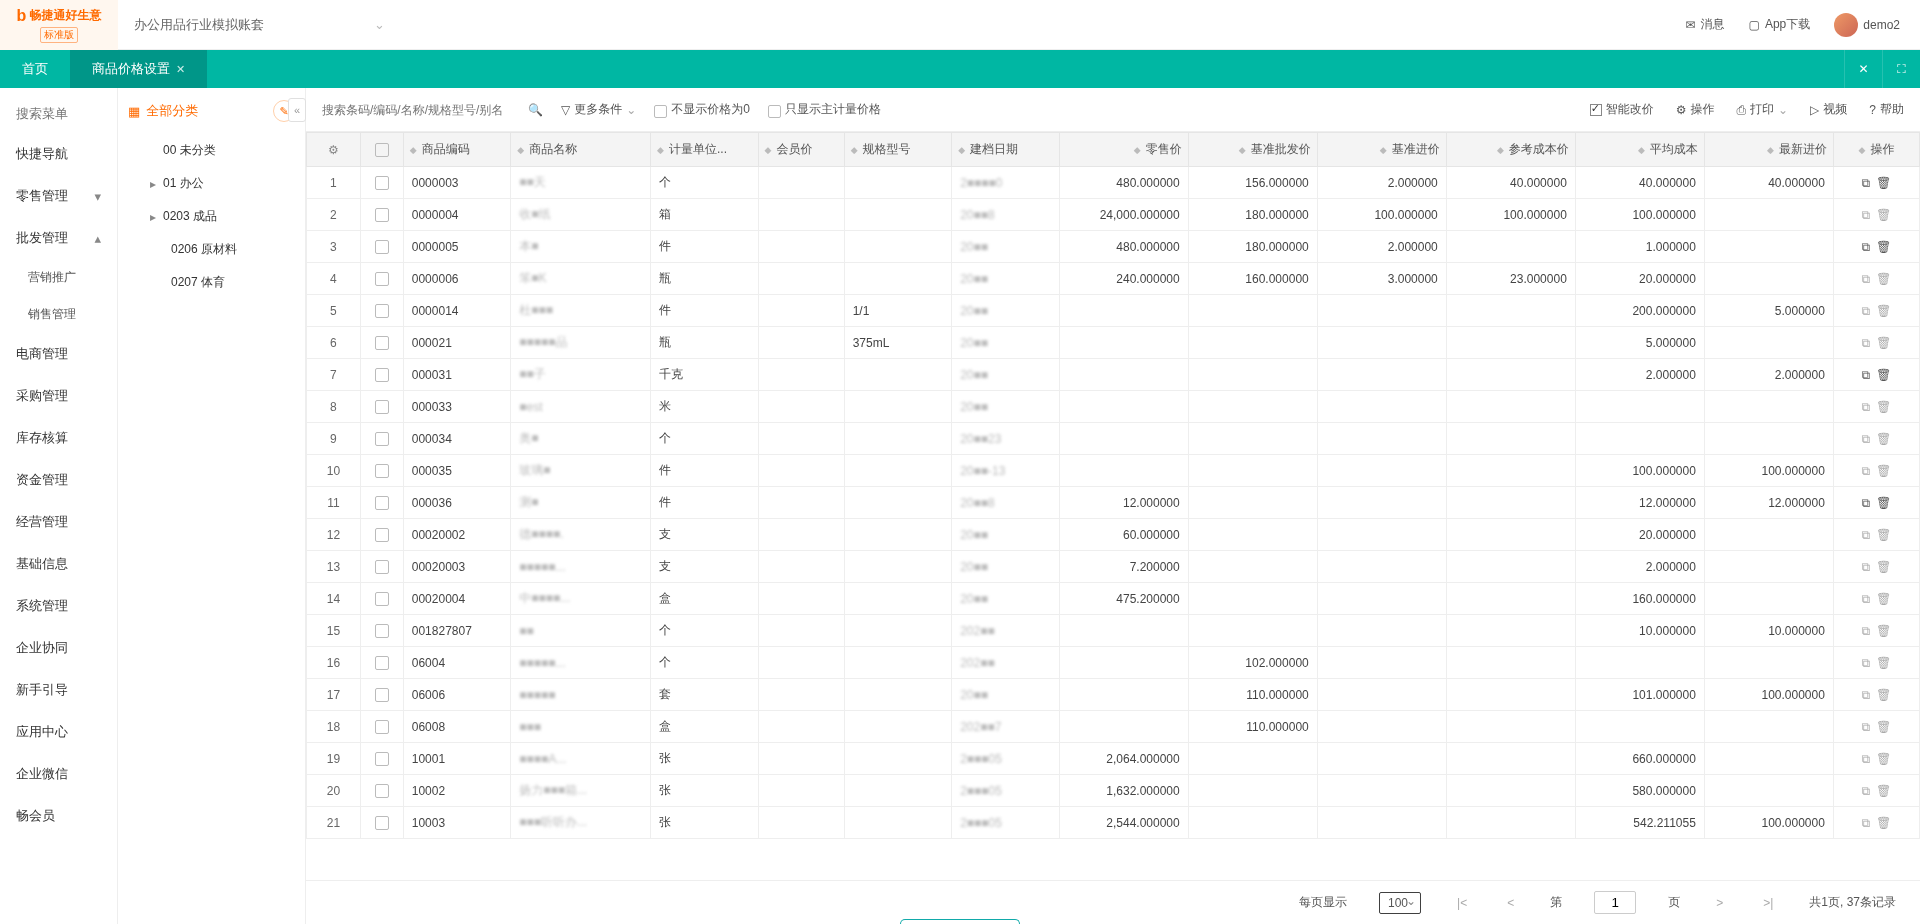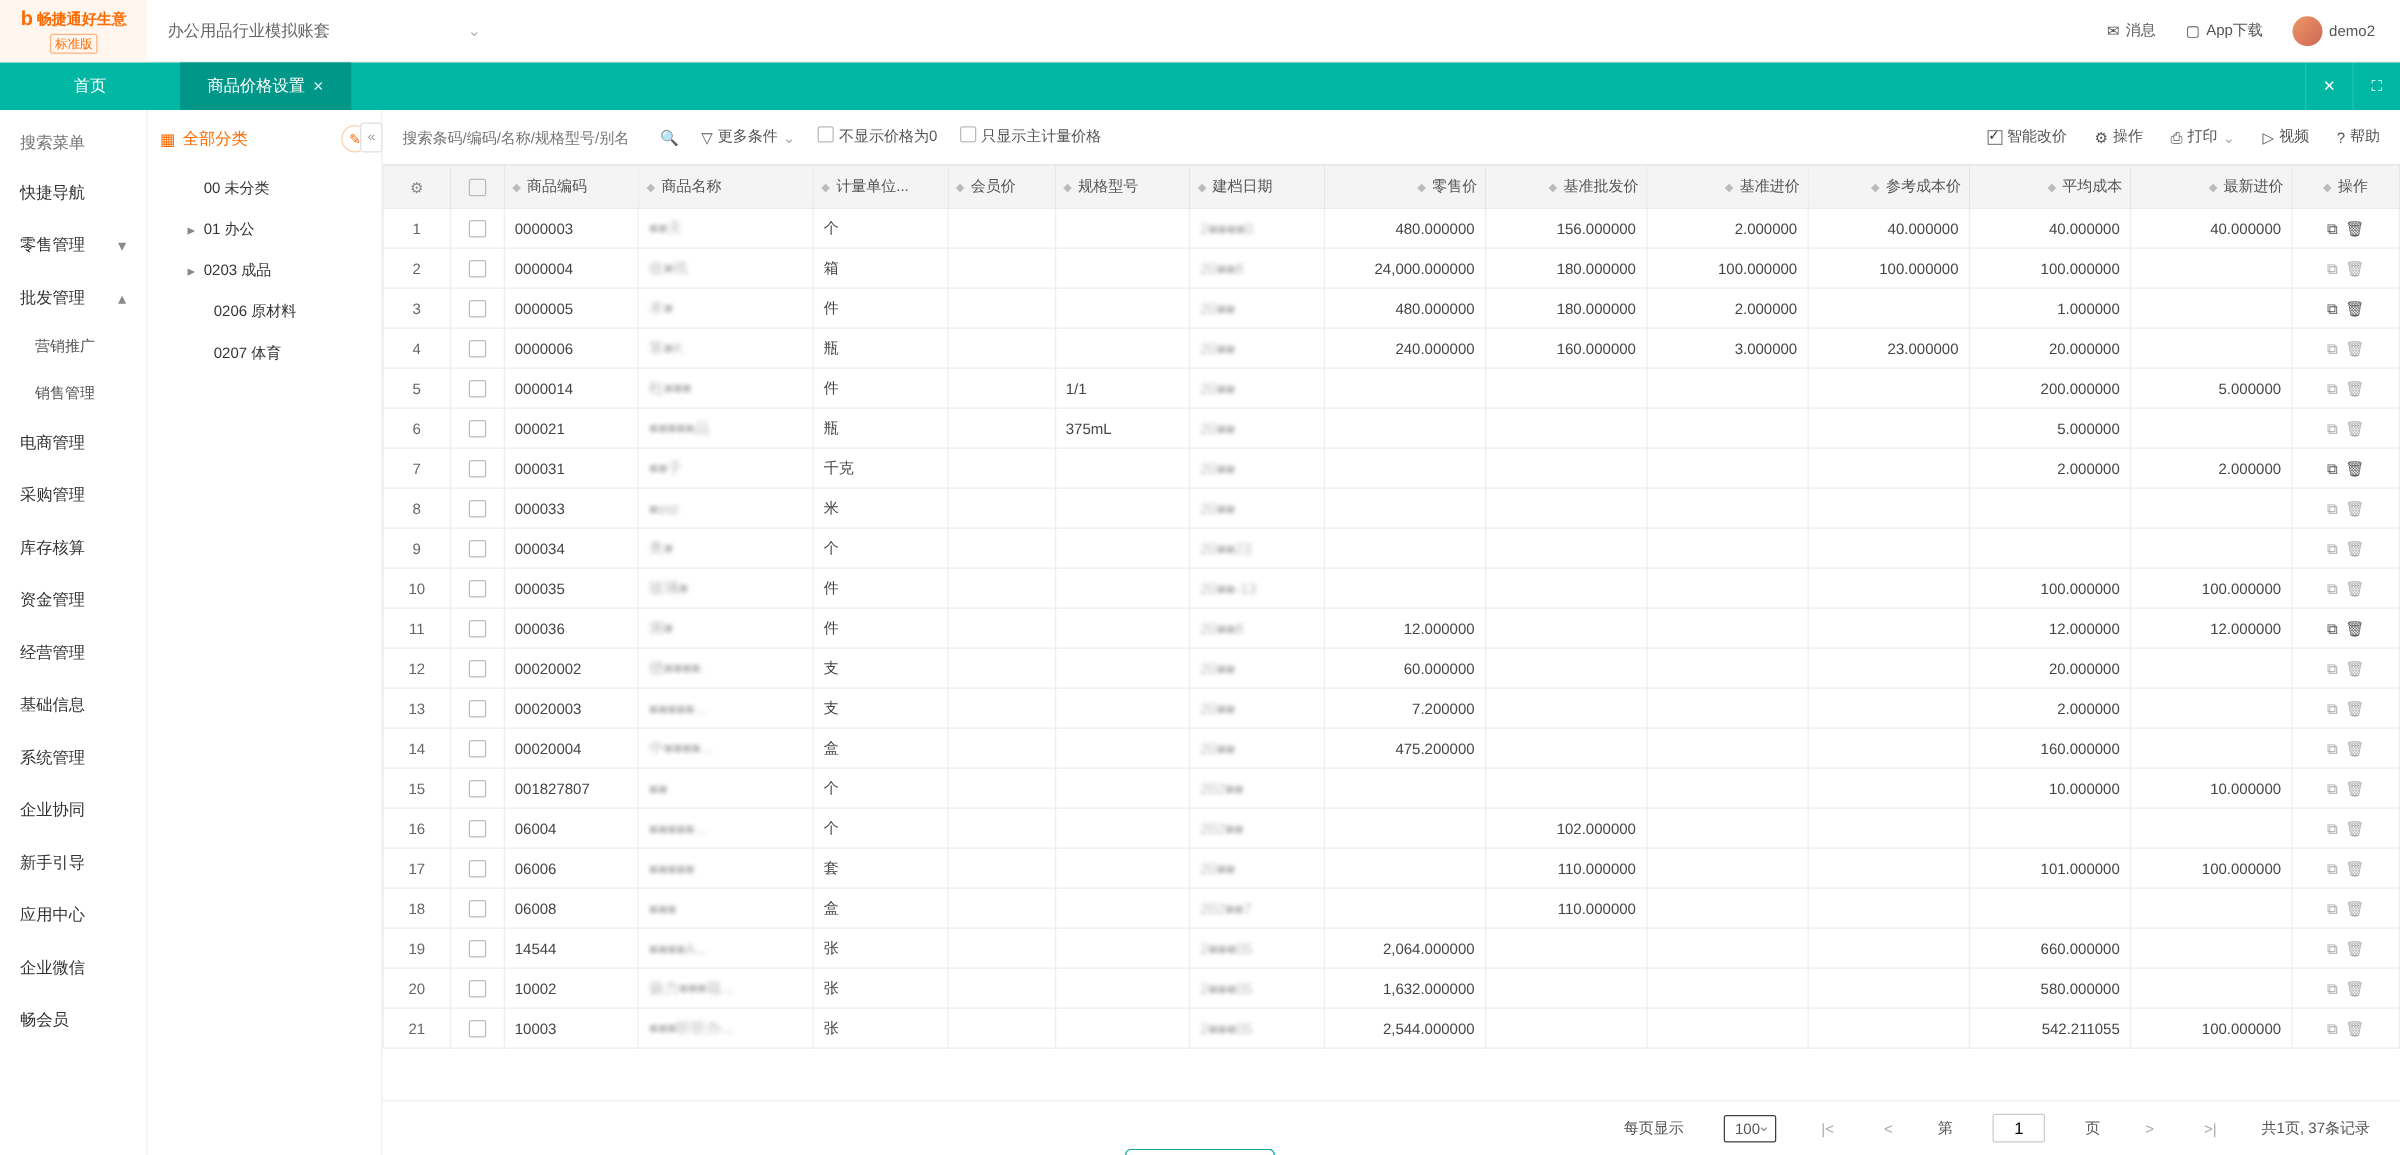--- a/index.html
+++ b/index.html
@@ -13,21 +13,21 @@
 .logo-txt { color:#ff6a00; font-size:12px; font-weight:bold; }
 .logo-tag { font-size:10px; color:#ff6a00; border:1px solid #ffb380; padding:0 3px; border-radius:2px; }
 .workspace-sel { margin-left:16px; color:#666; font-size:13px; display:flex; align-items:center; gap:110px; }
 .ws-caret { color:#bbb; }
 .top-right { margin-left:auto; display:flex; align-items:center; gap:24px; padding-right:20px; }
 .tr-item { display:flex; align-items:center; gap:5px; color:#555; cursor:pointer; }
 .avatar { width:24px; height:24px; border-radius:50%; background:linear-gradient(135deg,#e96,#c65); }
 
 
 .tab-bar { height:38px; background:#00b7a3; display:flex; align-items:stretch; position:relative; }
-.tab { padding:0 22px; display:flex; align-items:center; color:#fff; font-size:13px; cursor:pointer; gap:6px;margin-left:37px; }
+.tab { padding:0 22px; display:flex; align-items:center; color:#fff; font-size:13px; cursor:pointer; gap:6px; }
 .tab.active { background:#009688; }
 .tab-close-x { font-size:11px; color:#cceee9; }
 .tabbar-right { margin-left:auto; display:flex; align-items:center; }
 .tabbar-btn { width:38px; height:38px; display:flex; align-items:center; justify-content:center; color:#fff; cursor:pointer; border-left:1px solid rgba(255,255,255,0.15); }
 
 
 .main { display:flex; height:calc(924px - 50px - 38px); }
 
 
 .left-nav { width:118px; background:#fff; border-right:1px solid #eee; padding-top:6px; display:flex; flex-direction:column; gap:0; }
@@ -54,21 +54,21 @@
 
 
 .right-pane { flex:1; display:flex; flex-direction:column; min-width:0; }
 
 
 .toolbar { height:44px; display:flex; align-items:center; padding:0 16px; gap:18px; border-bottom:1px solid #eee; }
 .tool-search { display:flex; align-items:flex-start; gap:6px; }
 .tool-search input { border:none; outline:none; font-size:12px; width:200px; color:#333; }
 .tool-search .si { color:#ff8a30; cursor:pointer; }
 .tool-filter { display:flex; align-items:center; gap:4px; color:#555; cursor:pointer; }
-.tool-check { display:flex; align-items:flex-start; gap:4px; color:#555; cursor:pointer; }
+.tool-check { display:flex; align-items:flex-end; gap:4px; color:#555; cursor:pointer; }
 .tool-check .cb { width:13px; height:13px; border:1px solid #bbb; border-radius:2px; }
 .toolbar-right { margin-left:auto; display:flex; align-items:center; gap:22px; }
 .tr-link { display:flex; align-items:center; gap:4px; color:#555; cursor:pointer; }
 .tr-link .cb2 { width:12px; height:12px; border:1px solid #888; position:relative; }
 .tr-link .cb2.checked::after { content:"✓"; position:absolute; top:-3px; left:0; font-size:11px; color:#333; }
 
 
 .table-wrap { flex:1; overflow:auto; }
 table.datagrid { width:100%; border-collapse:collapse; table-layout:fixed; }
 .datagrid th { background:#f4f4f4; border:1px solid #e5e5e5; font-weight:normal; color:#555; padding:8px 6px; font-size:12px; position:relative; }
@@ -685,21 +685,21 @@
                   <td class="num">110.000000</td>
                   <td class="num"></td>
                   <td class="num"></td>
                   <td class="num"></td>
                   <td class="num"></td>
                   <td class="op-cell"><span class="op-ic ">⧉</span><span class="op-ic ">🗑</span></td>
                 </tr>
                 <tr>
                   <td class="idx">19</td>
                   <td style="text-align:center"><span class="chk"></span></td>
-                  <td>14544</td>
+                  <td>10001</td>
                   <td><span class="blur-cell">■■■■A...</span></td>
                   <td>张</td>
                   <td></td>
                   <td></td>
                   <td><span class="blur-cell">2■■■05</span></td>
                   <td class="num">2,064.000000</td>
                   <td class="num"></td>
                   <td class="num"></td>
                   <td class="num"></td>
                   <td class="num">660.000000</td>

